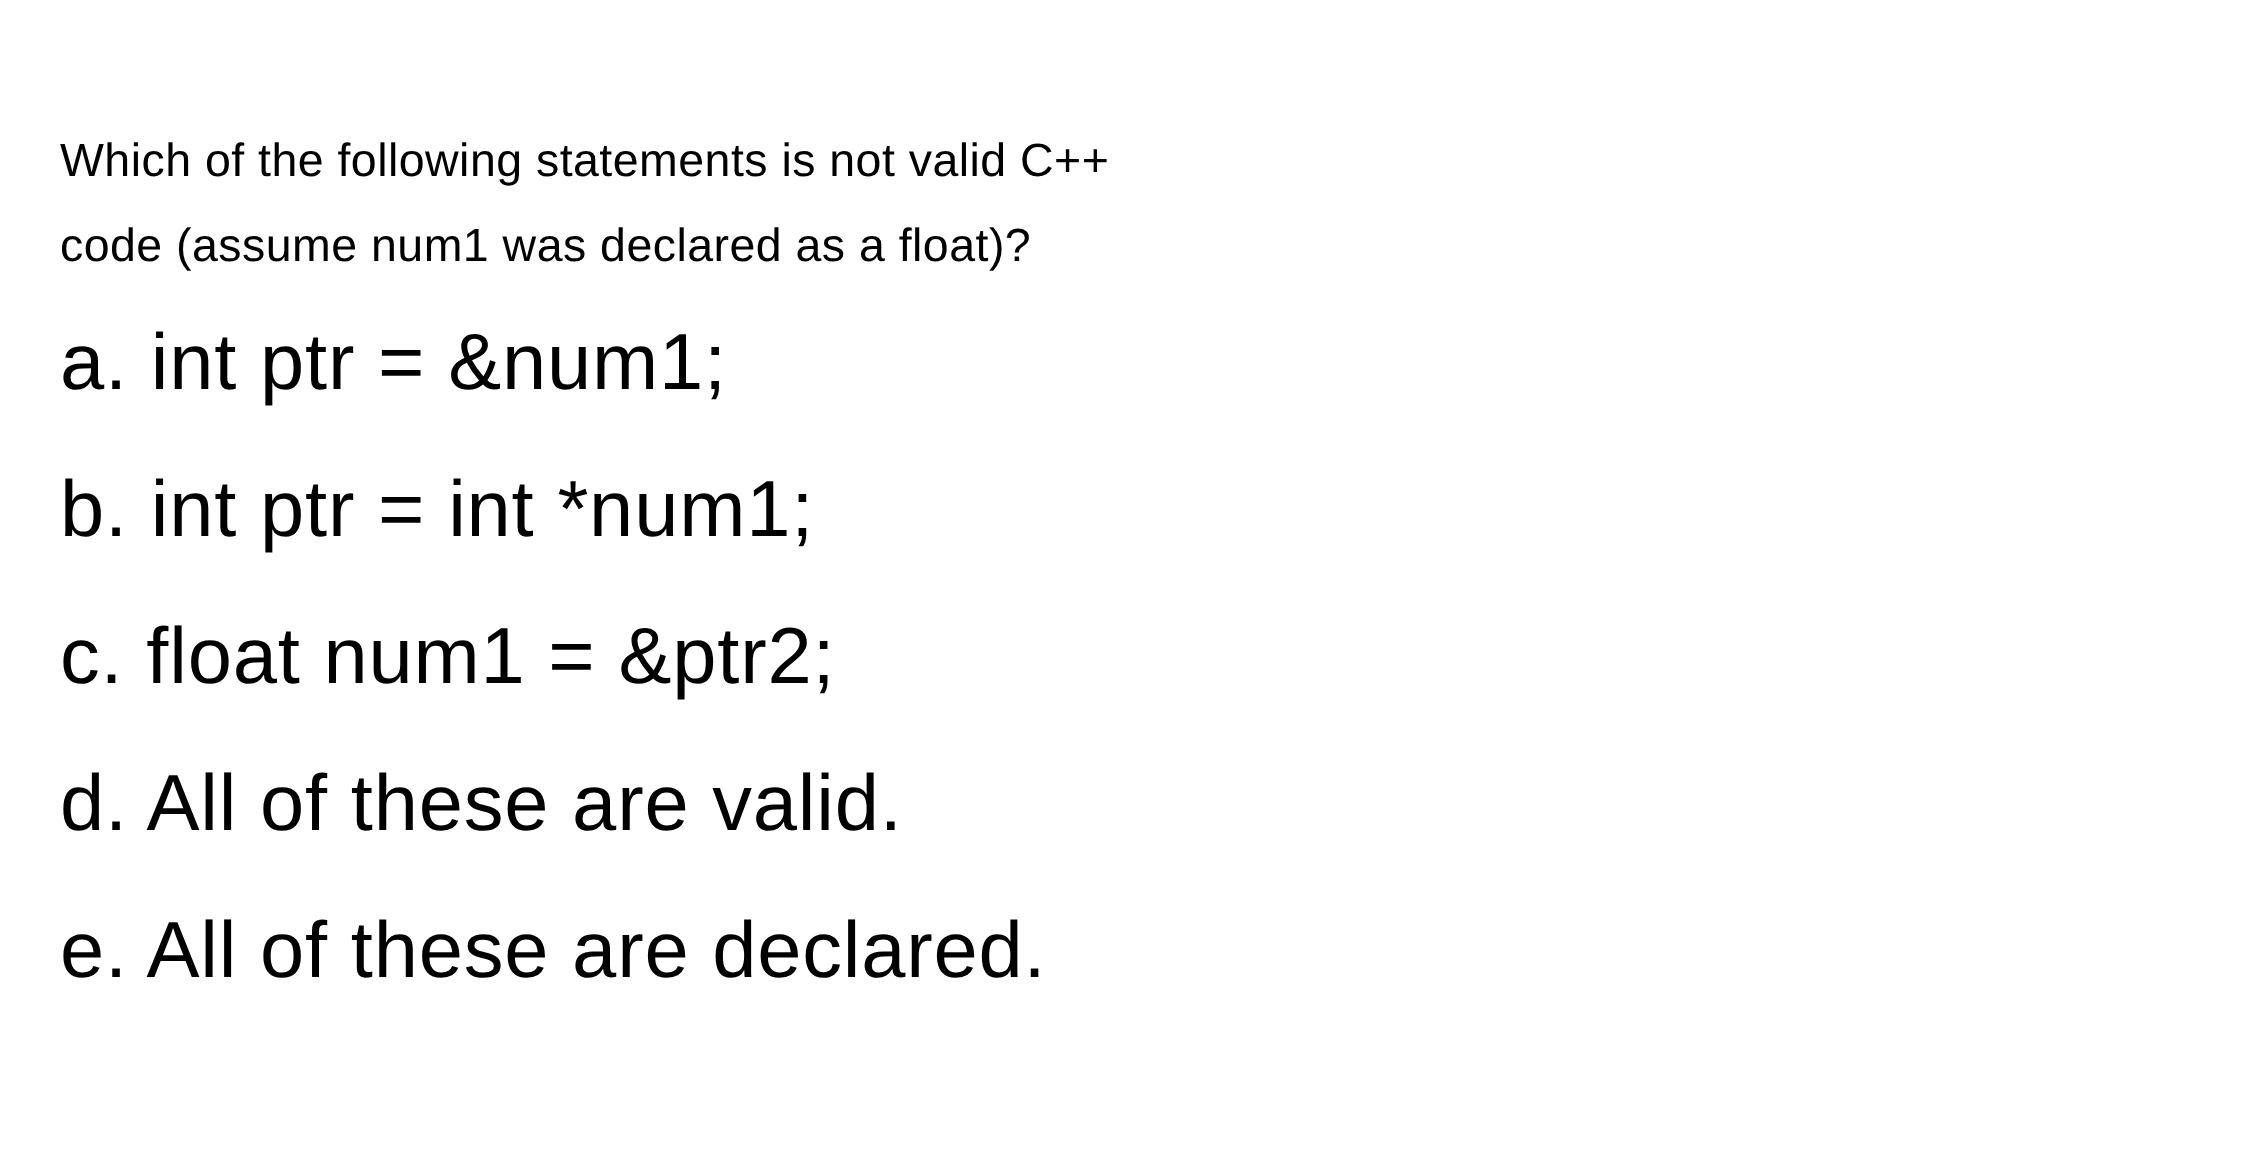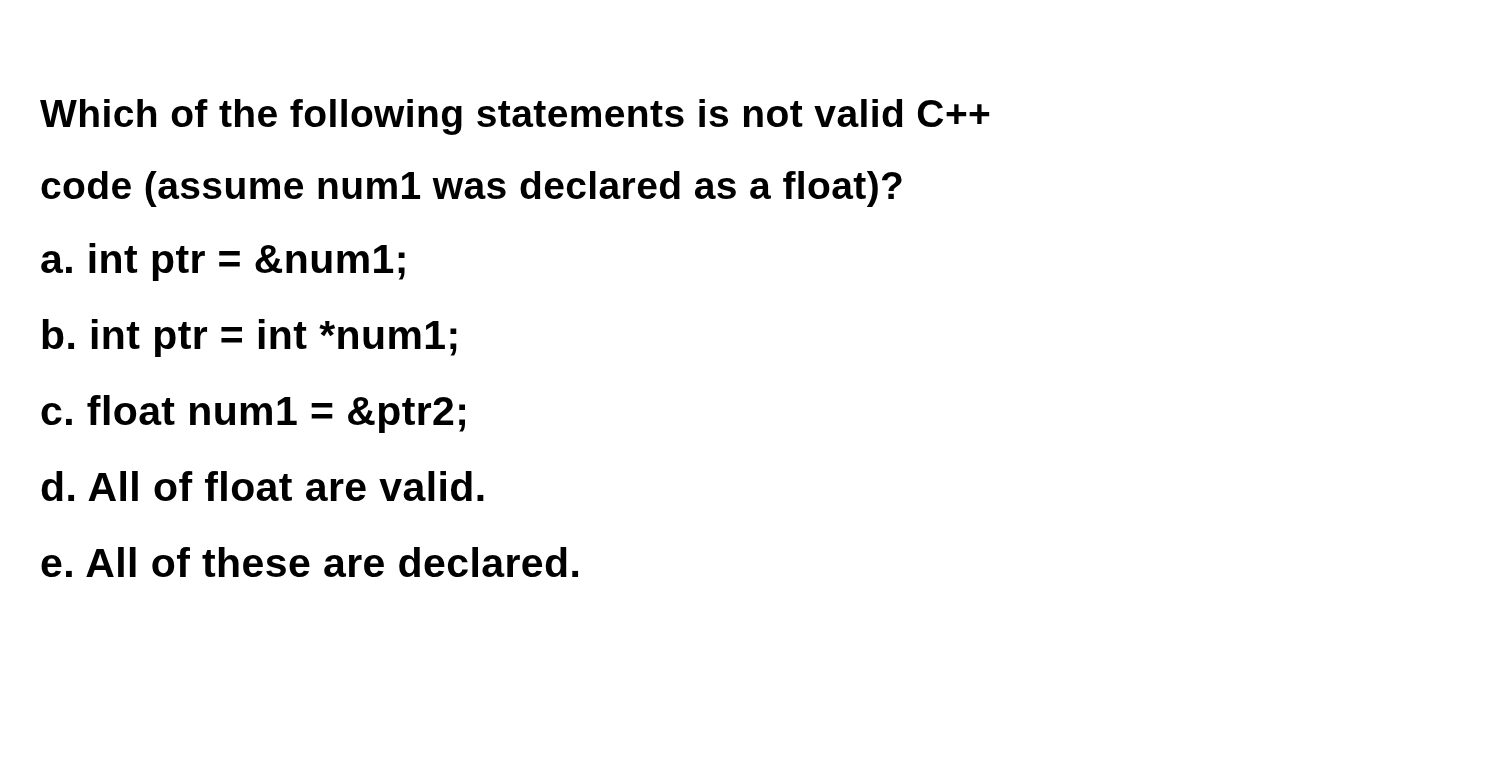--- a/index.html
+++ b/index.html
@@ -9,34 +9,34 @@
     }
     body {
       width: 1500px;
       height: 776px;
       background: #ffffff;
       font-family: -apple-system, BlinkMacSystemFont, "Segoe UI", Helvetica, Arial, sans-serif;
       color: #000000;
       padding: 78px 40px 40px 40px;
     }
     .question-text {
-      font-size: 39px;
+      font-size: 31px;
       line-height: 1.85;
-      font-weight: 700;
+      font-weight: 400;
       letter-spacing: 0.01em;
     }
     .option {
-      font-size: 41px;
+      font-size: 53px;
       line-height: 1.85;
-      font-weight: 700;
+      font-weight: 400;
       letter-spacing: 0.01em;
     }
   </style>
 </head>
 <body>
 
 <div class="question-text">Which of the following statements is not valid C++</div>
 <div class="question-text">code (assume num1 was declared as a float)?</div>
 <div class="option">a. int ptr = &amp;num1;</div>
 <div class="option">b. int ptr = int *num1;</div>
 <div class="option">c. float num1 = &amp;ptr2;</div>
-<div class="option">d. All of float are valid.</div>
+<div class="option">d. All of these are valid.</div>
 <div class="option">e. All of these are declared.</div>
 
 </body></html>

